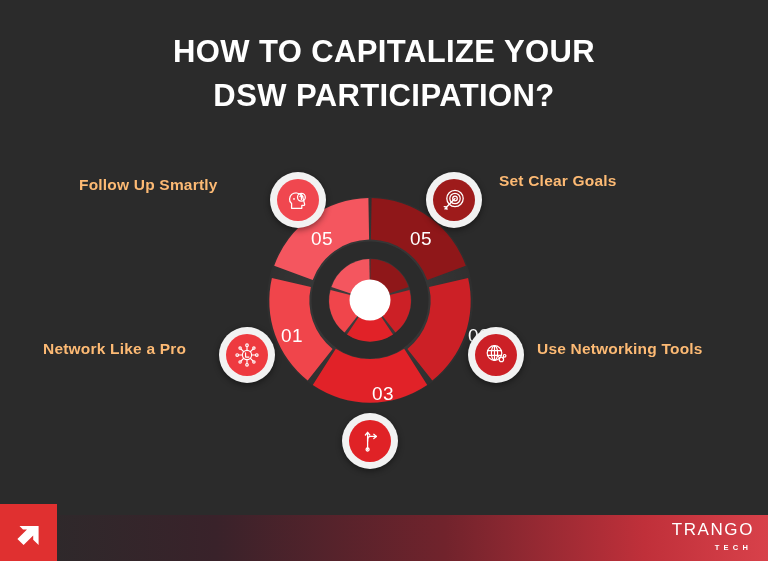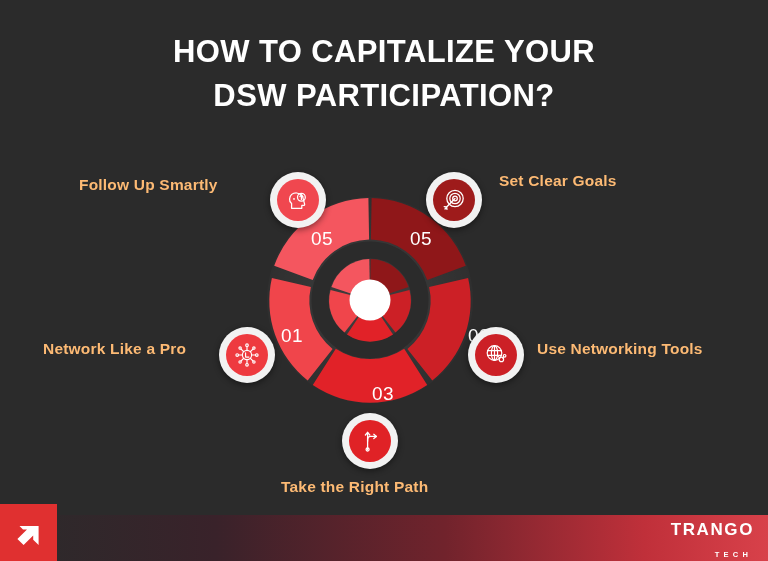--- a/index.html
+++ b/index.html
@@ -111,31 +111,31 @@
   }
   #brand {
     position:absolute;
     right:14px; top:6px;
     text-align:right;
     line-height:1;
   }
   #brand .b-main {
     display:block;
     color:#ffffff;
-    font-weight:bold;
+    font-weight:normal;
     font-size:17px;
     letter-spacing:1.6px;
   }
   #brand .b-sub {
     display:block;
     color:#ffffff;
     font-size:7.5px;
     font-weight:bold;
     letter-spacing:4.2px;
-    margin-top:13px;
+    margin-top:6px;
     margin-right:2px;
   }
 </style>
 </head>
 <body>
 
 <div id="canvas">
 
   <div id="title-block">
     <span class="tline">HOW TO CAPITALIZE YOUR</span>
@@ -246,21 +246,20 @@
         <circle cx="8.0" cy="10.9" r="0.9" fill="#ffffff" stroke="none"></circle>
         <circle cx="15.4" cy="9.2" r="3.9"></circle>
         <path d="M15.4 11.4 V7.0"></path>
         <path d="M15.4 7.0 L13.9 8.6 M15.4 7.0 L16.9 8.6"></path>
       </svg>
     </div>
   </div>
 
   <div class="olabel" id="label-01">Set Clear Goals</div>
   <div class="olabel" id="label-02">Use Networking Tools</div>
-  <div class="olabel" id="label-03">Take the Right Path</div>
   <div class="olabel" id="label-04">Network Like a Pro</div>
   <div class="olabel" id="label-05">Follow Up Smartly</div>
 
   <div id="footer">
     <div id="brand">
       <span class="b-main">TRANGO</span>
       <span class="b-sub">TECH</span>
     </div>
   </div>
 

